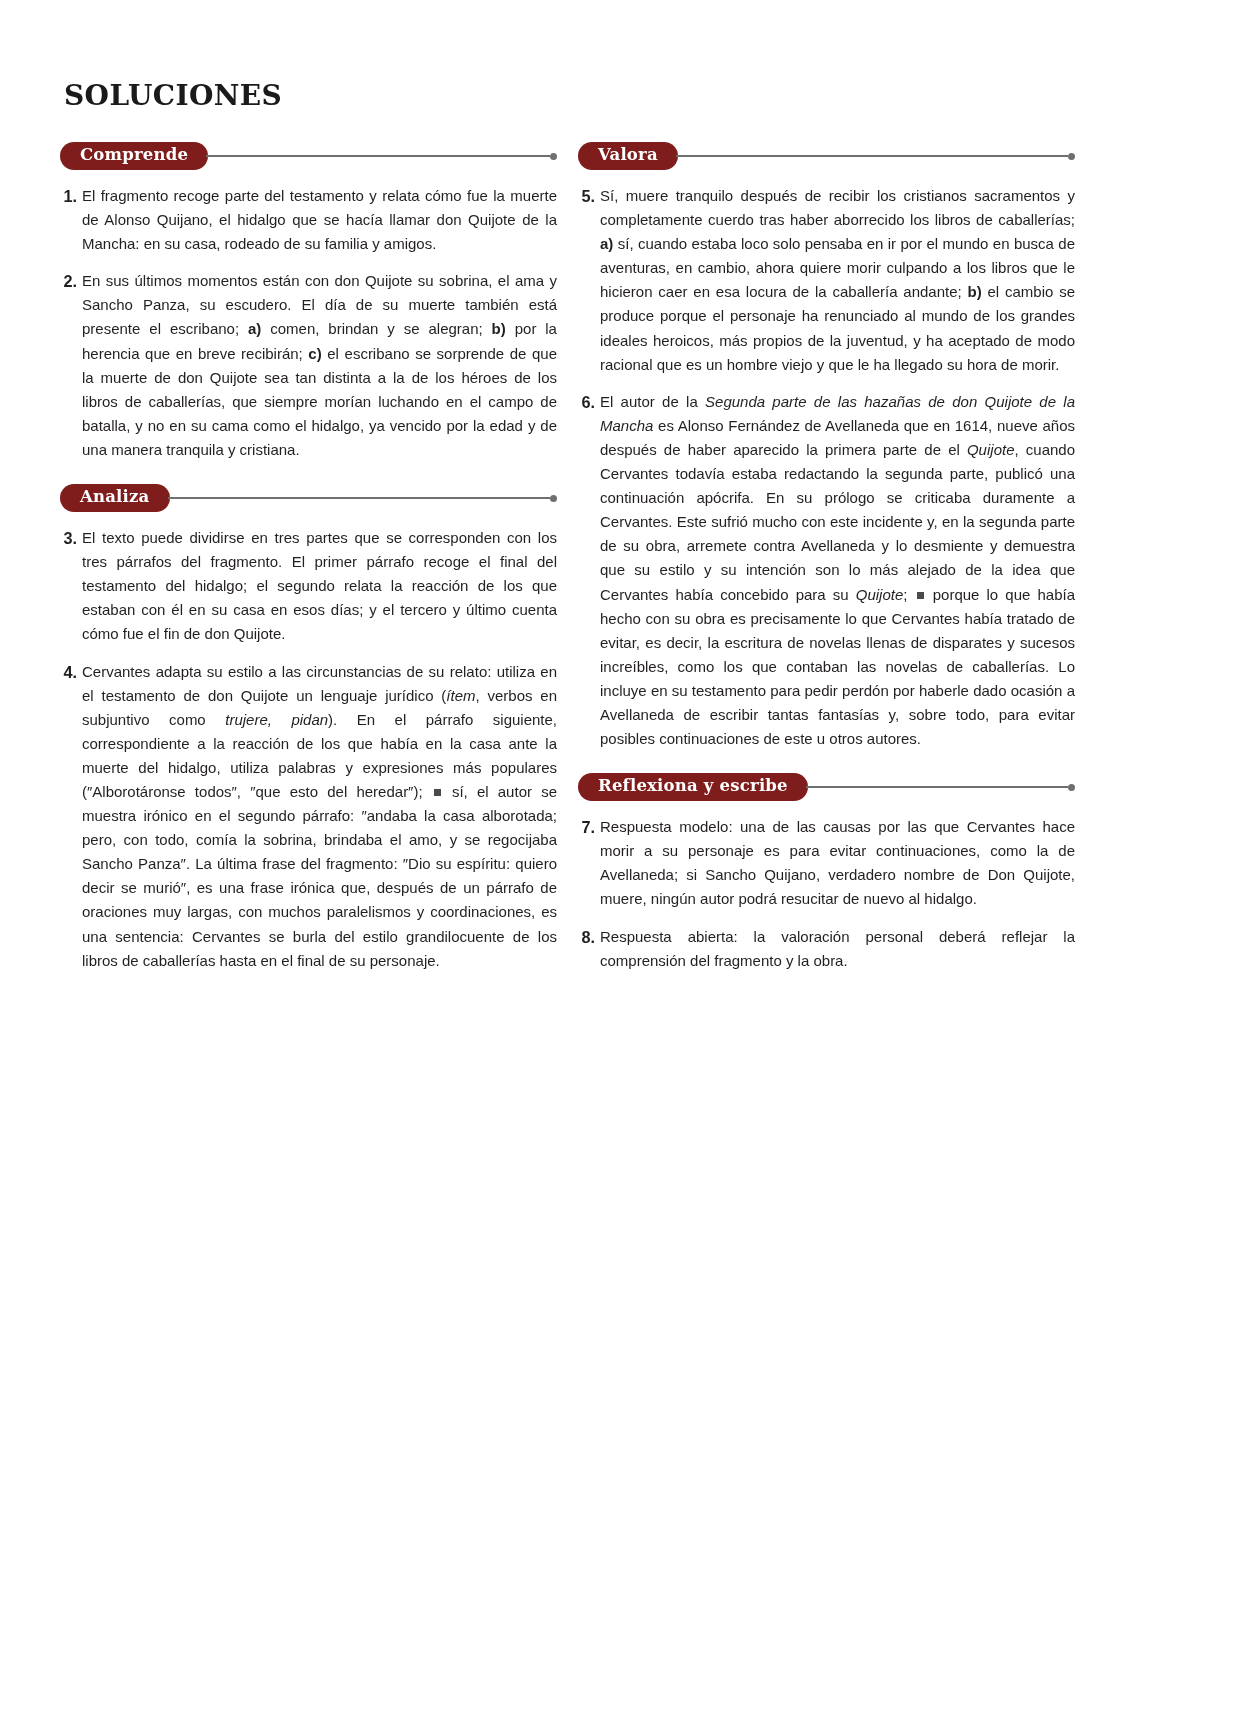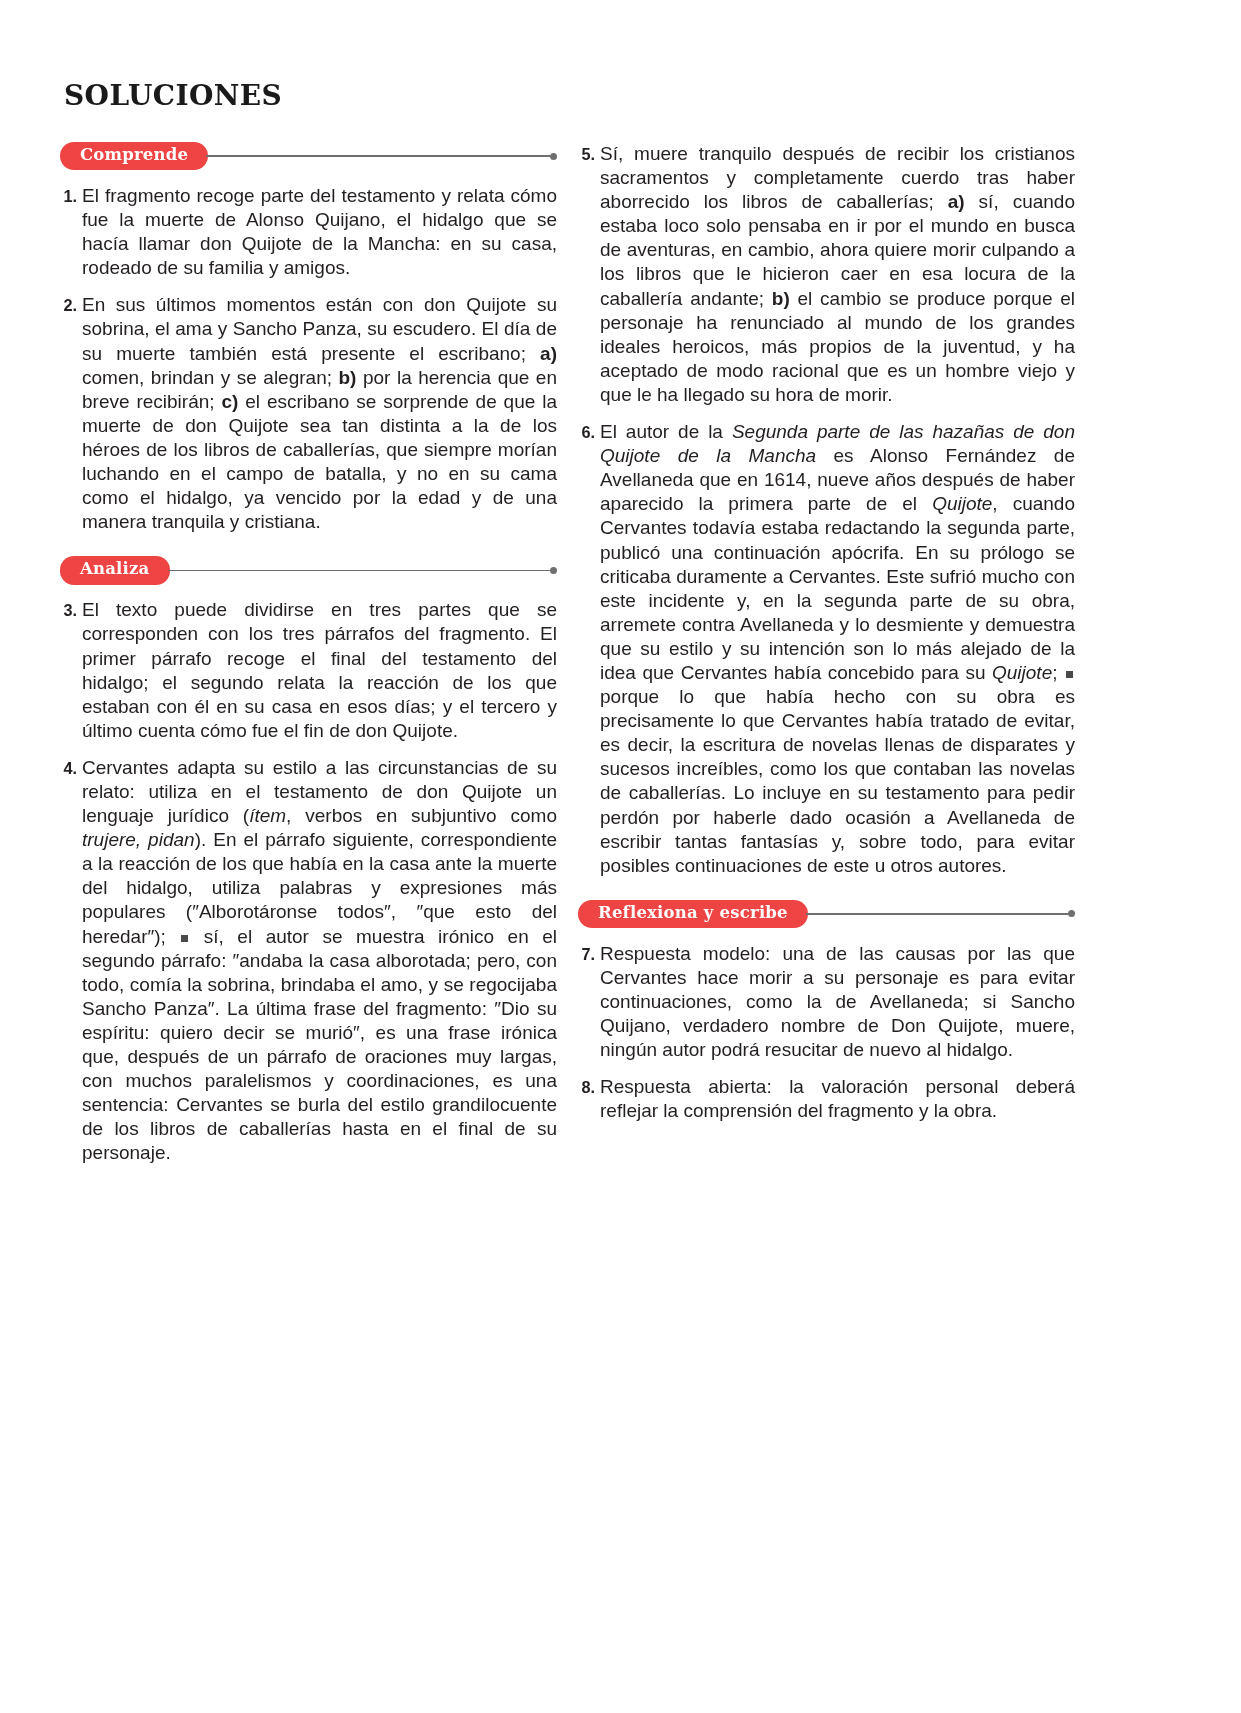--- a/index.html
+++ b/index.html
@@ -55,21 +55,21 @@
   
   .section-head {
     position: relative;
     display: flex;
     align-items: center;
     height: 28px;
     margin: 0 0 14px 0;
   }
   .section-head.spaced { margin-top: 22px; }
   .pill {
-    background: #ef4444;
+    background: #7f1d1d;
     color: #ffffff;
     border-radius: 14px;
     padding: 3px 20px 5px 20px;
     font-family: "DejaVu Serif", "Liberation Serif", serif;
     font-weight: bold;
     font-size: 16.5px;
     line-height: 1.25;
     letter-spacing: 0.2px;
     white-space: nowrap;
     flex: 0 0 auto;
@@ -100,21 +100,21 @@
     font-size: 16.3px;
     line-height: 24.1px;
     width: 22px;
     text-align: right;
     padding-right: 5px;
     box-sizing: border-box;
     color: #231f20;
   }
   .item-body {
     flex: 1 1 auto;
-    font-size: 19px;
+    font-size: 15px;
     line-height: 24.1px;
     text-align: justify;
     text-justify: inter-word;
     hyphens: none;
     color: #231f20;
   }
   .item-body b { font-weight: bold; }
   .item-body i { font-style: italic; }
   .sq {
     display: inline-block;
@@ -165,20 +165,25 @@
 
       <div class="item">
         <div class="item-num">4.</div>
         <div class="item-body">Cervantes adapta su estilo a las circunstancias de su relato: utiliza en el testamento de don Quijote un lenguaje jurídico (<i>ítem</i>, verbos en subjuntivo como <i>trujere, pidan</i>). En el párrafo siguiente, correspondiente a la reacción de los que había en la casa ante la muerte del hidalgo, utiliza palabras y expresiones más populares (″Alborotáronse todos″, ″que esto del heredar″); <span class="sq"></span> sí, el autor se muestra irónico en el segundo párrafo: ″andaba la casa alborotada; pero, con todo, comía la sobrina, brindaba el amo, y se regocijaba Sancho Panza″. La última frase del fragmento: ″Dio su espíritu: quiero decir se murió″, es una frase irónica que, después de un párrafo de oraciones muy largas, con muchos paralelismos y coordinaciones, es una sentencia: Cervantes se burla del estilo grandilocuente de los libros de caballerías hasta en el final de su personaje.</div>
       </div>
 
     </div>
 
     <div class="col col-right">
 
+      <div class="section-head">
+        <div class="pill">Valora</div>
+        <div class="trail-rule"></div>
+        <div class="trail-dot"></div>
+      </div>
 
       <div class="item">
         <div class="item-num">5.</div>
         <div class="item-body">Sí, muere tranquilo después de recibir los cristianos sacramentos y completamente cuerdo tras haber aborrecido los libros de caballerías; <b>a)</b> sí, cuando estaba loco solo pensaba en ir por el mundo en busca de aventuras, en cambio, ahora quiere morir culpando a los libros que le hicieron caer en esa locura de la caballería andante; <b>b)</b> el cambio se produce porque el personaje ha renunciado al mundo de los grandes ideales heroicos, más propios de la juventud, y ha aceptado de modo racional que es un hombre viejo y que le ha llegado su hora de morir.</div>
       </div>
 
       <div class="item">
         <div class="item-num">6.</div>
         <div class="item-body">El autor de la <i>Segunda parte de las hazañas de don Quijote de la Mancha</i> es Alonso Fernández de Avellaneda que en 1614, nueve años después de haber aparecido la primera parte de el <i>Quijote</i>, cuando Cervantes todavía estaba redactando la segunda parte, publicó una continuación apócrifa. En su prólogo se criticaba duramente a Cervantes. Este sufrió mucho con este incidente y, en la segunda parte de su obra, arremete contra Avellaneda y lo desmiente y demuestra que su estilo y su intención son lo más alejado de la idea que Cervantes había concebido para su <i>Quijote</i>; <span class="sq"></span> porque lo que había hecho con su obra es precisamente lo que Cervantes había tratado de evitar, es decir, la escritura de novelas llenas de disparates y sucesos increíbles, como los que contaban las novelas de caballerías. Lo incluye en su testamento para pedir perdón por haberle dado ocasión a Avellaneda de escribir tantas fantasías y, sobre todo, para evitar posibles continuaciones de este u otros autores.</div>
       </div>

